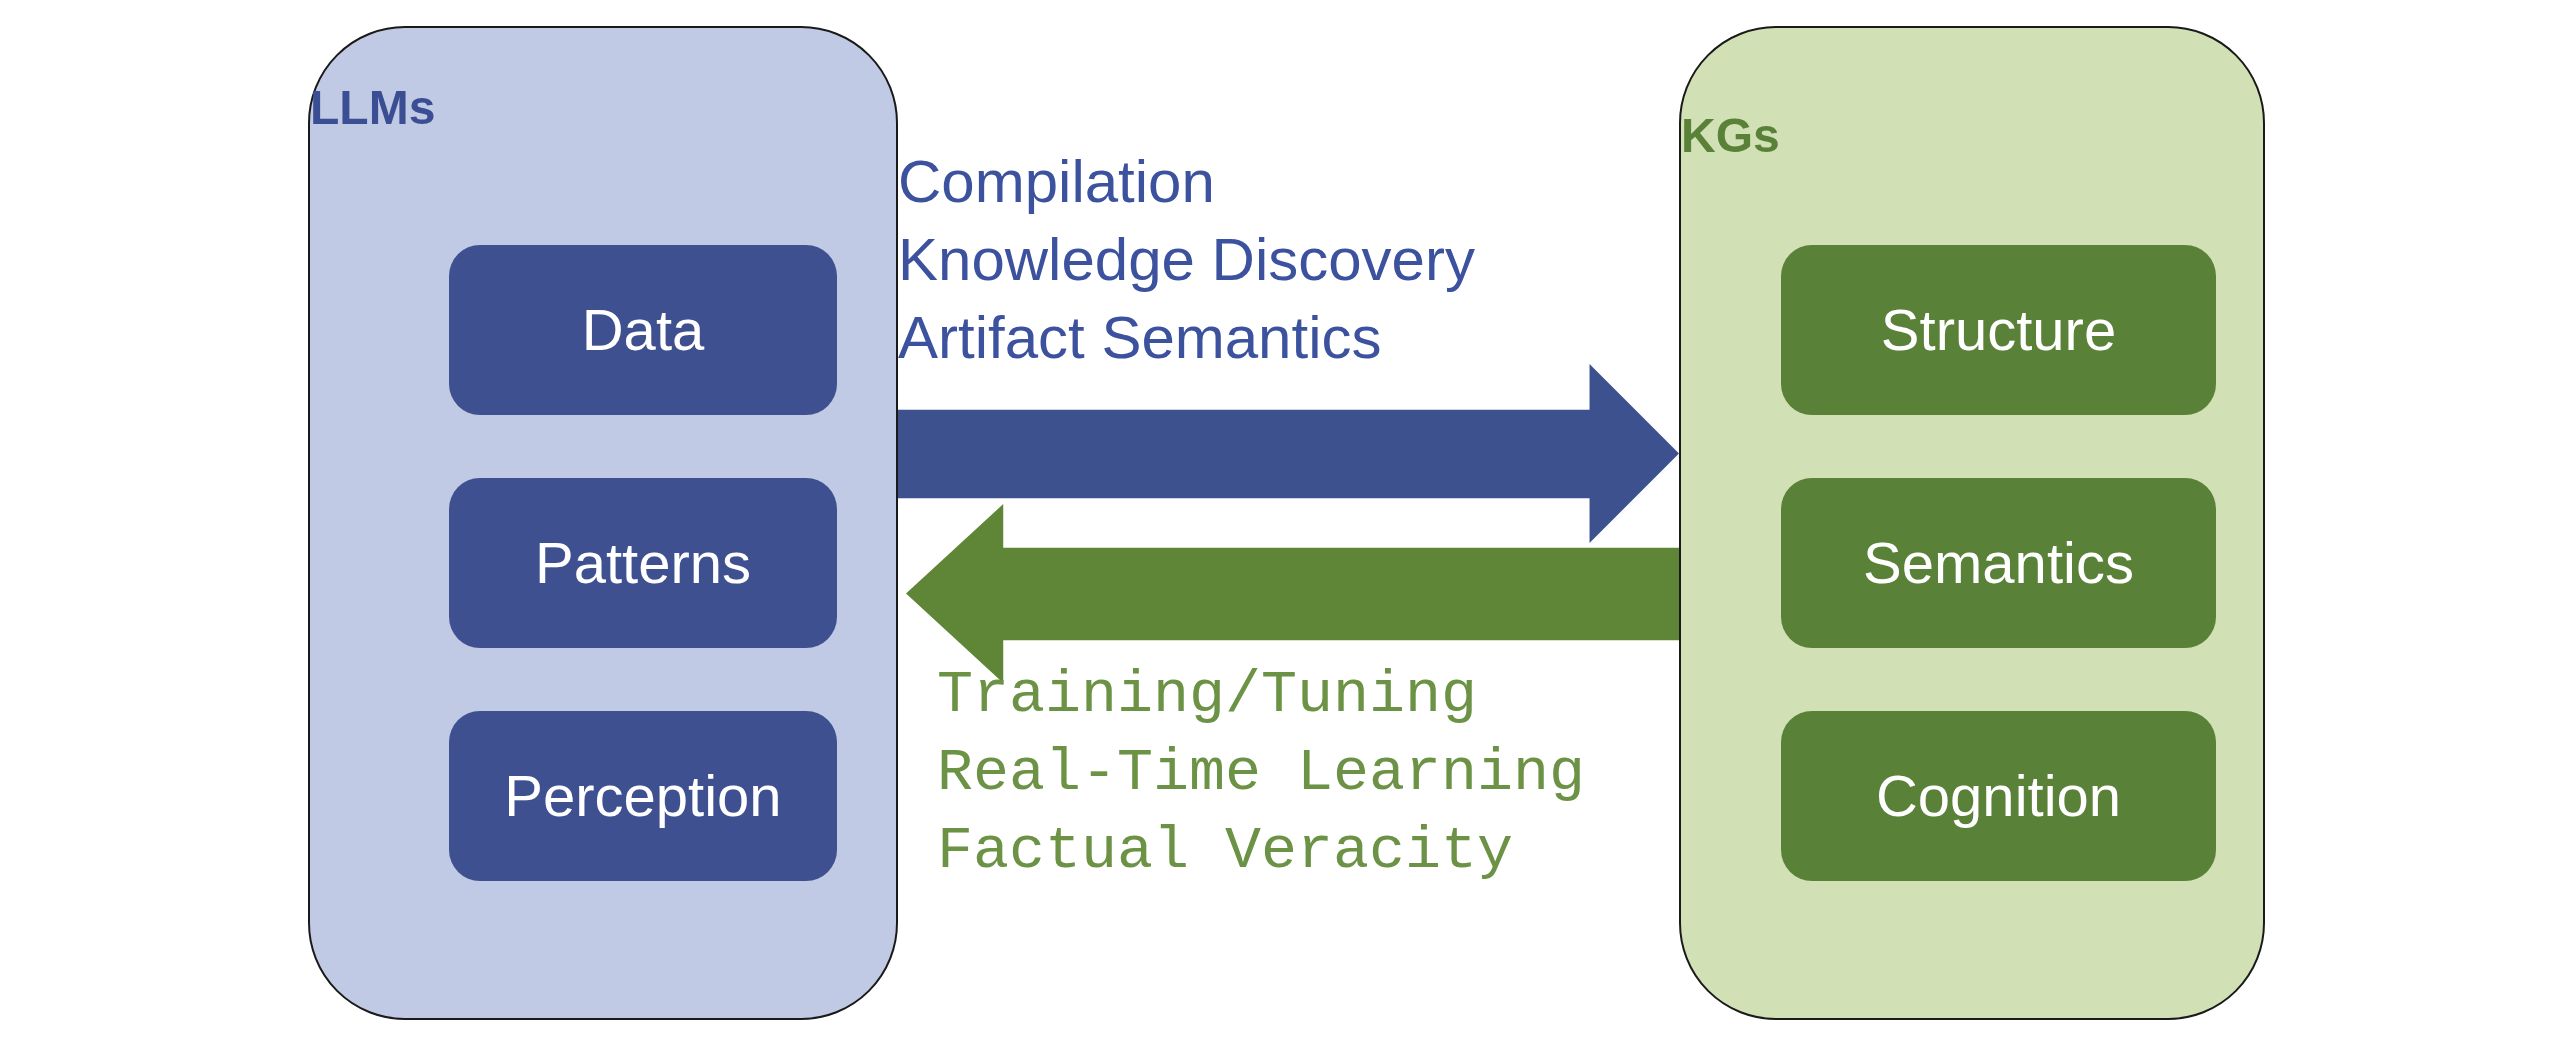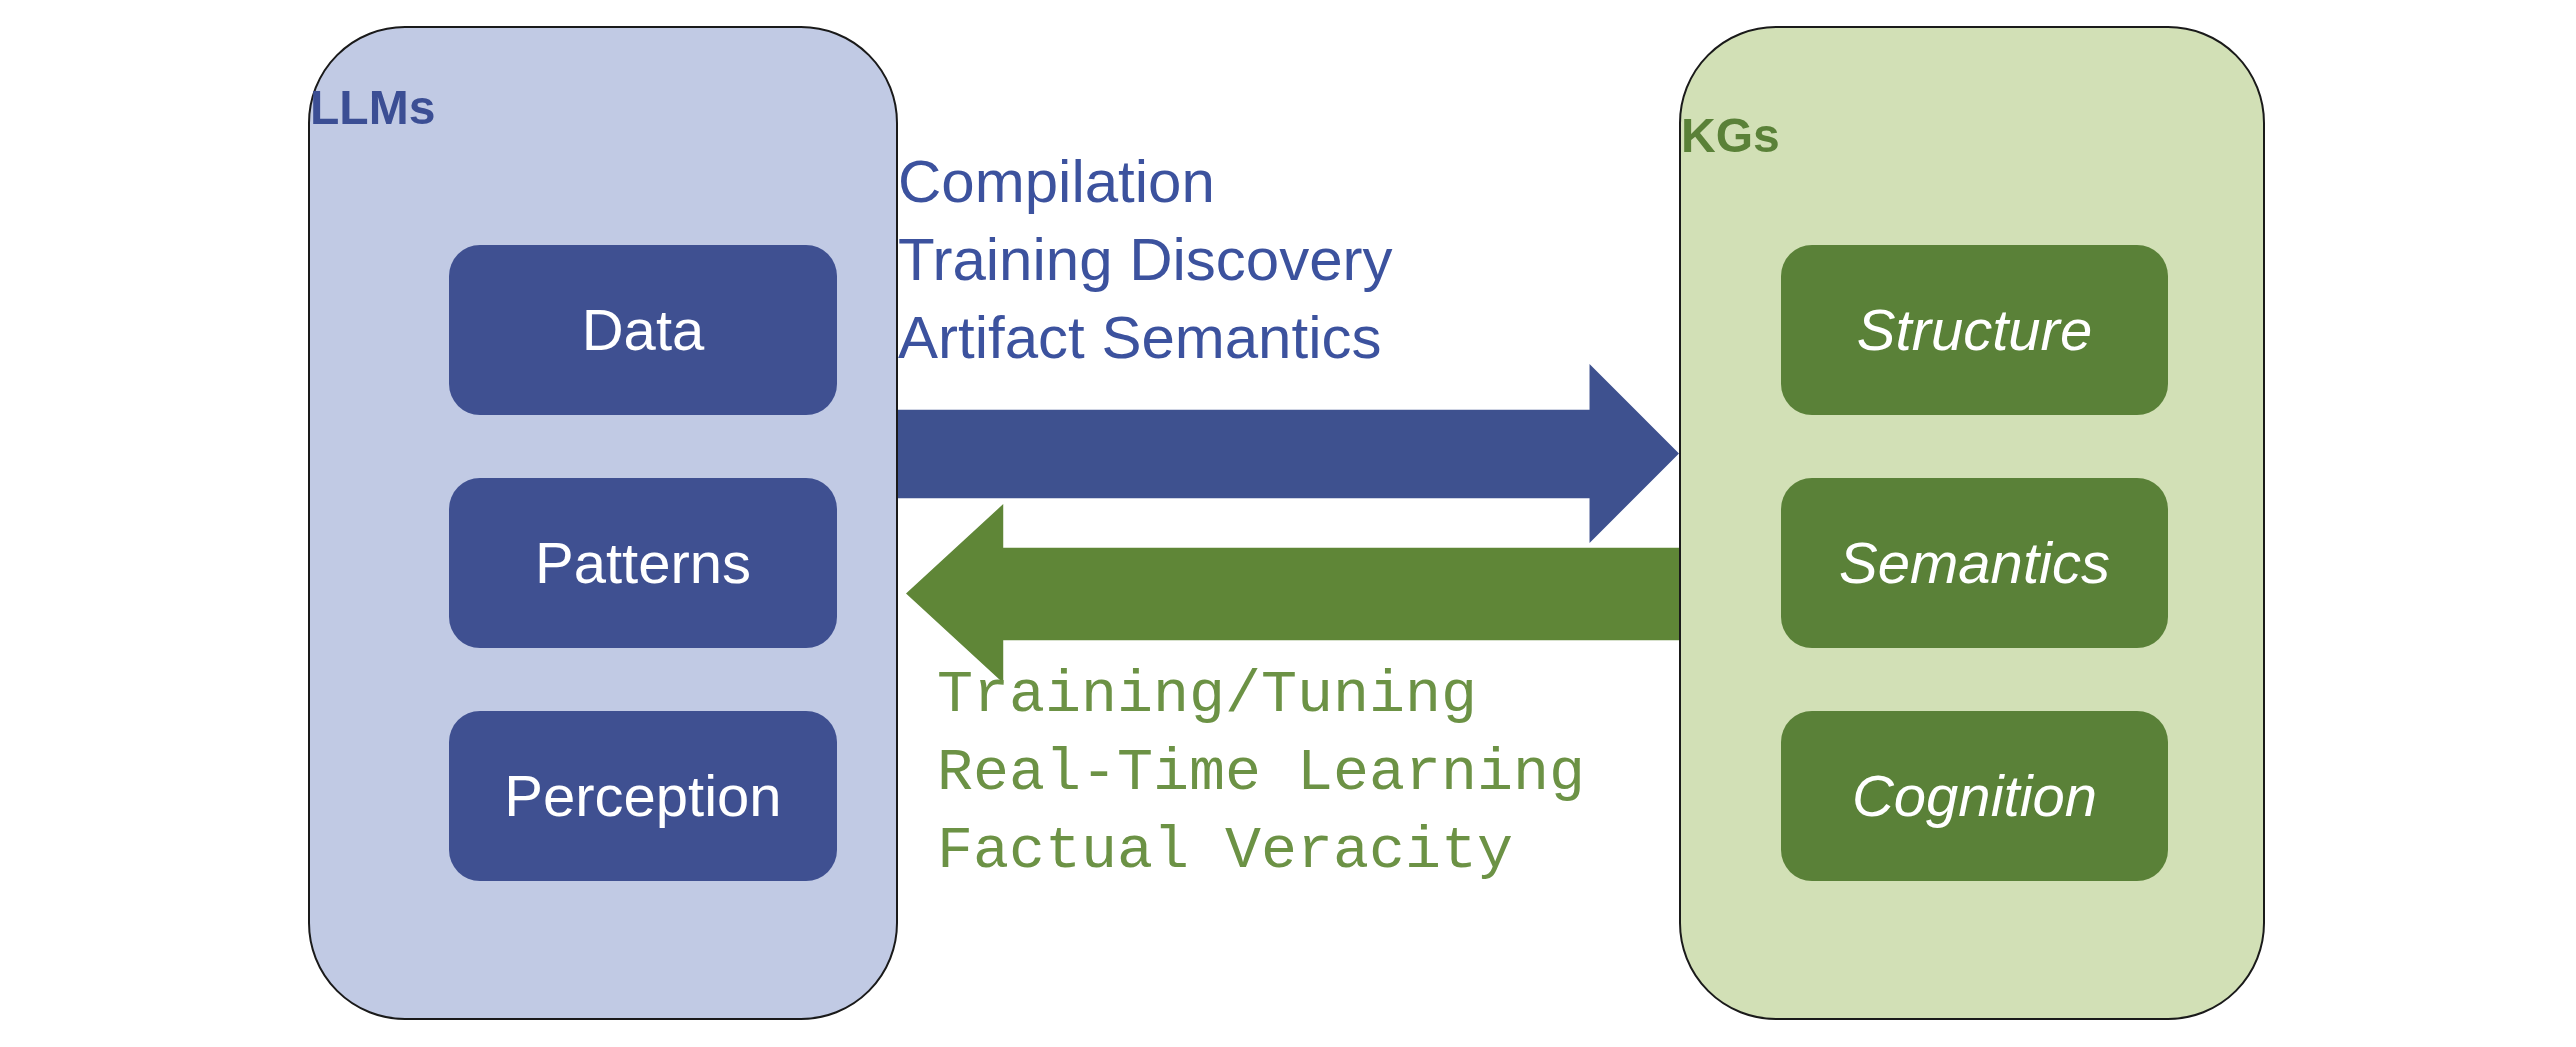--- a/index.html
+++ b/index.html
@@ -25,21 +25,21 @@
     text-align:left; font-size:48px; font-weight:700; line-height:70px;
   }
   .panel-left .panel-title{ color:var(--llm-title); }
   .panel-right .panel-title{ color:var(--kg-title);margin-top:28px; }
   .pill{
     position:absolute; width:388px; height:170px; border-radius:31px;
     display:flex; align-items:center; justify-content:center;
     color:var(--box-text); font-size:58px; line-height:1;
   }
   .panel-left .pill{ left:102px; background:var(--llm-box-fill);margin-left:37px; }
-  .panel-right .pill{ left:100px; width:387px; background:var(--kg-box-fill);font-style:italic; }
+  .panel-right .pill{ left:100px; width:435px; background:var(--kg-box-fill); }
   .pill.row1{ top:217px; }
   .pill.row2{ top:450px; }
   .pill.row3{ top:683px; }
   .arrow-svg{ position:absolute; display:block; }
   .arrow-svg.blue{ left:898px; top:364px; }
   .arrow-svg.green{ left:906px; top:504px; }
   .arrow-label{
     position:absolute; width:781px; text-align:left;
     font-size:60px; line-height:78px; white-space:nowrap;
   }
@@ -80,21 +80,21 @@
   <svg class="arrow-svg blue" width="781" height="179" viewBox="0 0 803 184" aria-hidden="true">
     <polygon points="0,47 711,47 711,0 803,92 711,184 711,138 0,138" fill="#3e518f"></polygon>
   </svg>
 
   <svg class="arrow-svg green" width="773" height="179" viewBox="0 0 795 184" aria-hidden="true">
     <polygon points="795,45 100,45 100,0 0,92 100,184 100,140 795,140" fill="#5f8637"></polygon>
   </svg>
 
   <div class="arrow-label blue">
     <div>Compilation</div>
-    <div>Training Discovery</div>
+    <div>Knowledge Discovery</div>
     <div>Artifact Semantics</div>
   </div>
 
   <div class="arrow-label green">
     <div>Training/Tuning</div>
     <div>Real-Time Learning</div>
     <div>Factual Veracity</div>
   </div>
 
 </div>

